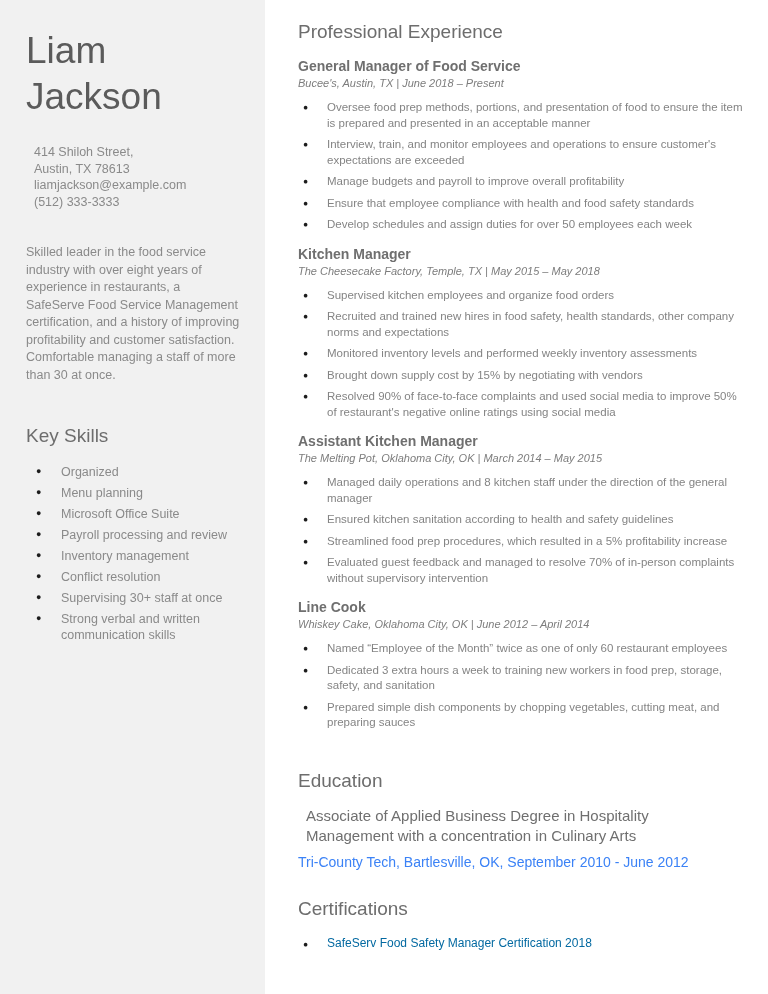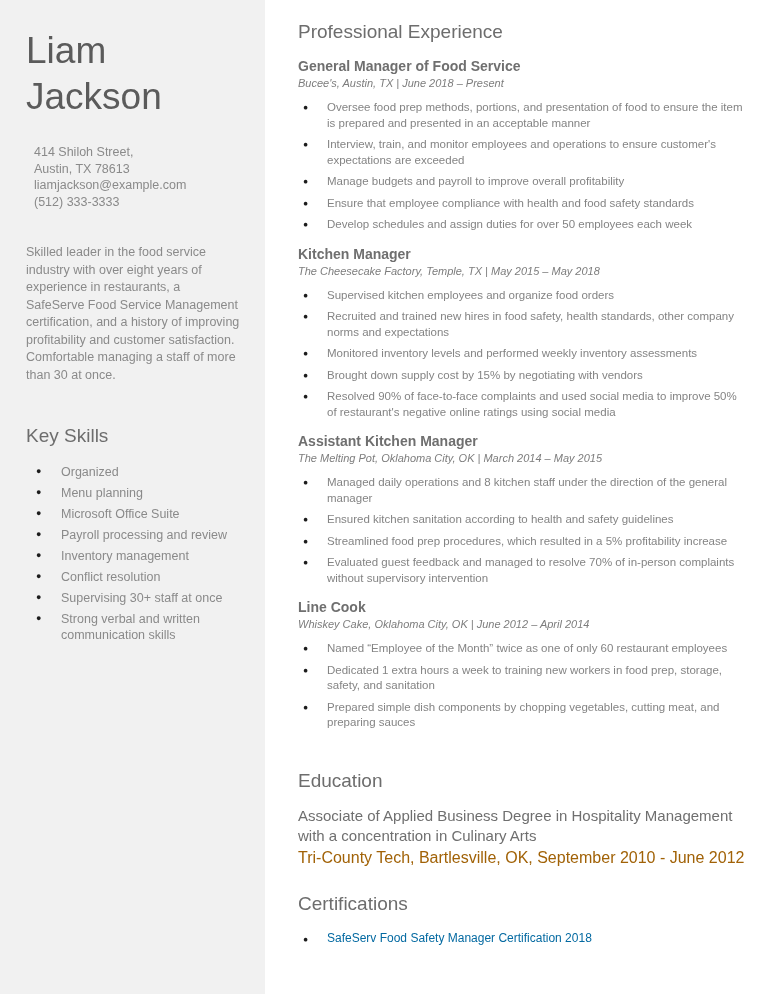--- a/index.html
+++ b/index.html
@@ -131,26 +131,26 @@
     top: -1px;
     font-size: 8.5px;
     line-height: 17px;
     color: #1c1c1c;
   }
   .section-gap { height: 26px; }
   .edu-degree {
     font-size: 15px;
     line-height: 20px;
     color: #6f6f6f;
-    margin: 0;
+    margin: 8px;
   }
   .edu-school {
-    font-size: 16px;
-    line-height: 17px;
-    color: #a16207;
+    font-size: 14px;
+    line-height: 17px;
+    color: #3b82f6;
     margin: 3px 0 0 0;
   }
   ul.certs {
     list-style: none;
     margin: 14px 0 0 0;
     padding: 0;
   }
   ul.certs li {
     position: relative;
     padding-left: 29px;
@@ -239,21 +239,21 @@
       <li>Streamlined food prep procedures, which resulted in a 5% profitability increase</li>
       <li>Evaluated guest feedback and managed to resolve 70% of in-person complaints without supervisory intervention</li>
     </ul>
 
     <div class="job">
       <h3 class="job-title">Line Cook</h3>
       <p class="job-meta">Whiskey Cake, Oklahoma City, OK | June 2012 – April 2014</p>
     </div>
     <ul class="bullets">
       <li>Named “Employee of the Month” twice as one of only 60 restaurant employees</li>
-      <li>Dedicated 1 extra hours a week to training new workers in food prep, storage, safety, and sanitation</li>
+      <li>Dedicated 3 extra hours a week to training new workers in food prep, storage, safety, and sanitation</li>
       <li>Prepared simple dish components by chopping vegetables, cutting meat, and preparing sauces</li>
     </ul>
 
     <div class="section-gap"></div>
 
     <h2 class="main-heading">Education</h2>
     <p class="edu-degree">Associate of Applied Business Degree in Hospitality Management with a concentration in Culinary Arts</p>
     <p class="edu-school">Tri-County Tech, Bartlesville, OK, September 2010 - June 2012</p>
 
     <div class="section-gap"></div>

